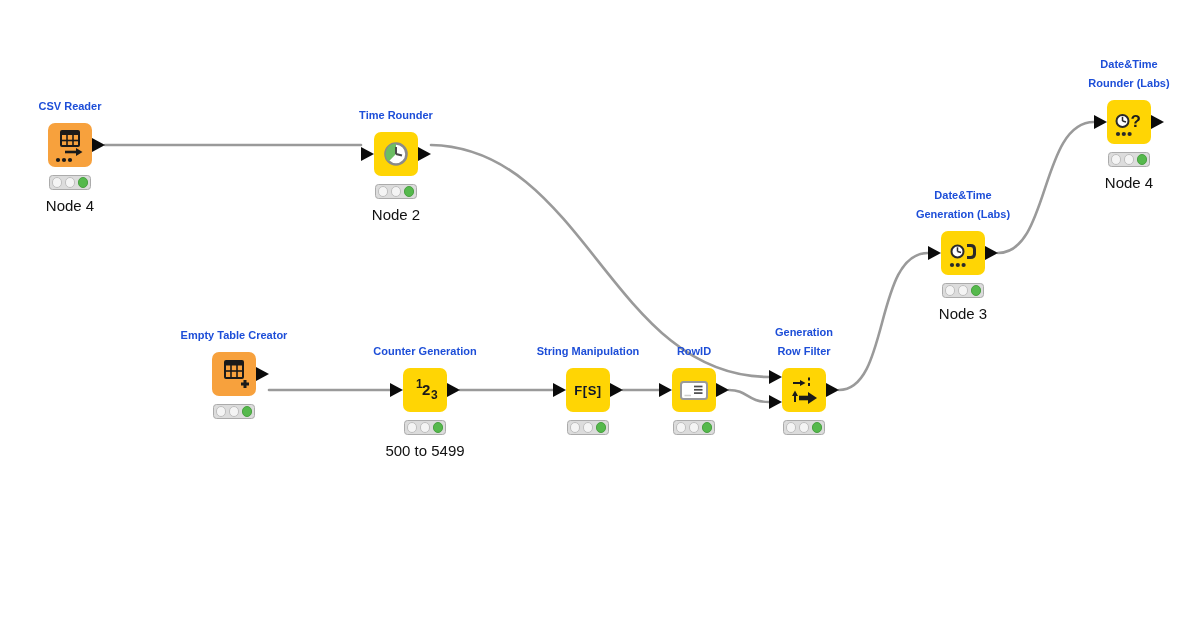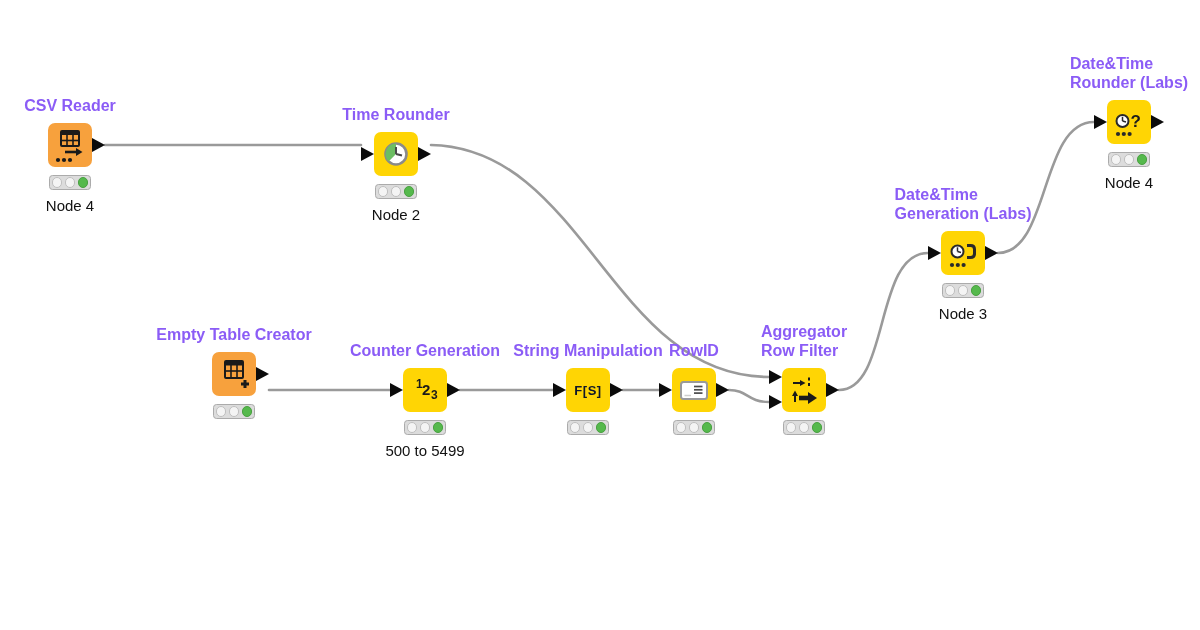--- a/index.html
+++ b/index.html
@@ -12,21 +12,21 @@
 
   svg.wires{position:absolute;left:0;top:0;z-index:2}
   svg.wires path{fill:none;stroke:#9A9A9A;stroke-width:2.6px;stroke-linecap:round}
 
   .node{position:absolute;width:44px;height:44px;z-index:3}
   .body{position:absolute;inset:0;border-radius:7px}
   .body.yellow{background:#FFD504}
   .body.orange{background:#F7A13D}
 
   .node-title{position:absolute;bottom:52px;left:50%;transform:translateX(-50%);
-    font-weight:bold;font-size:16px;color:#8b5cf6;white-space:nowrap;text-align:left;line-height:18.5px}
+    font-weight:bold;font-size:11px;color:#1d4ed8;white-space:nowrap;text-align:center;line-height:18.5px}
   .node-label{position:absolute;top:74px;left:50%;transform:translateX(-50%);
     font-size:15px;color:#111;white-space:nowrap}
 
   .traffic{position:absolute;top:52px;left:1px;width:42px;height:15px;background:#DCDCDC;
     border:1px solid #ABABAB;border-radius:3.5px;display:flex;align-items:center;justify-content:center;gap:2.5px}
   .l{width:10.5px;height:10.5px;border-radius:50%}
   .l.off{background:#F4F4F4;border:1px solid #BFBFBF}
   .l.on{background:#55B94C;border:1px solid #49A041}
 
   .port{position:absolute;width:0;height:0;border-top:7px solid transparent;
@@ -174,21 +174,21 @@
     </div>
     <div class="traffic">
       <i class="l off"></i>
         <i class="l off"></i>
         <i class="l on"></i>
     </div>
   </div>
 
   <div class="node" style="left:782px;top:368px">
     <div class="node-title">
-      <div>Aggregator</div>
+      <div>Generation</div>
       <div>Row Filter</div>
     </div>
     <div class="body yellow">
       <svg class="icon-svg" width="44" height="44">
         <line x1="11" y1="15" x2="18" y2="15" stroke="#1a1a1a" stroke-width="2"></line>
         <polygon points="18,12 23.5,15 18,18" fill="#1a1a1a"></polygon>
         <line x1="27" y1="9.5" x2="27" y2="20" stroke="#1a1a1a" stroke-width="2" stroke-dasharray="3,2.4"></line>
         <line x1="13" y1="34" x2="13" y2="28" stroke="#1a1a1a" stroke-width="2"></line>
         <polygon points="10,28 13,22.5 16,28" fill="#1a1a1a"></polygon>
         <line x1="17" y1="30" x2="26" y2="30" stroke="#1a1a1a" stroke-width="4.6"></line>

